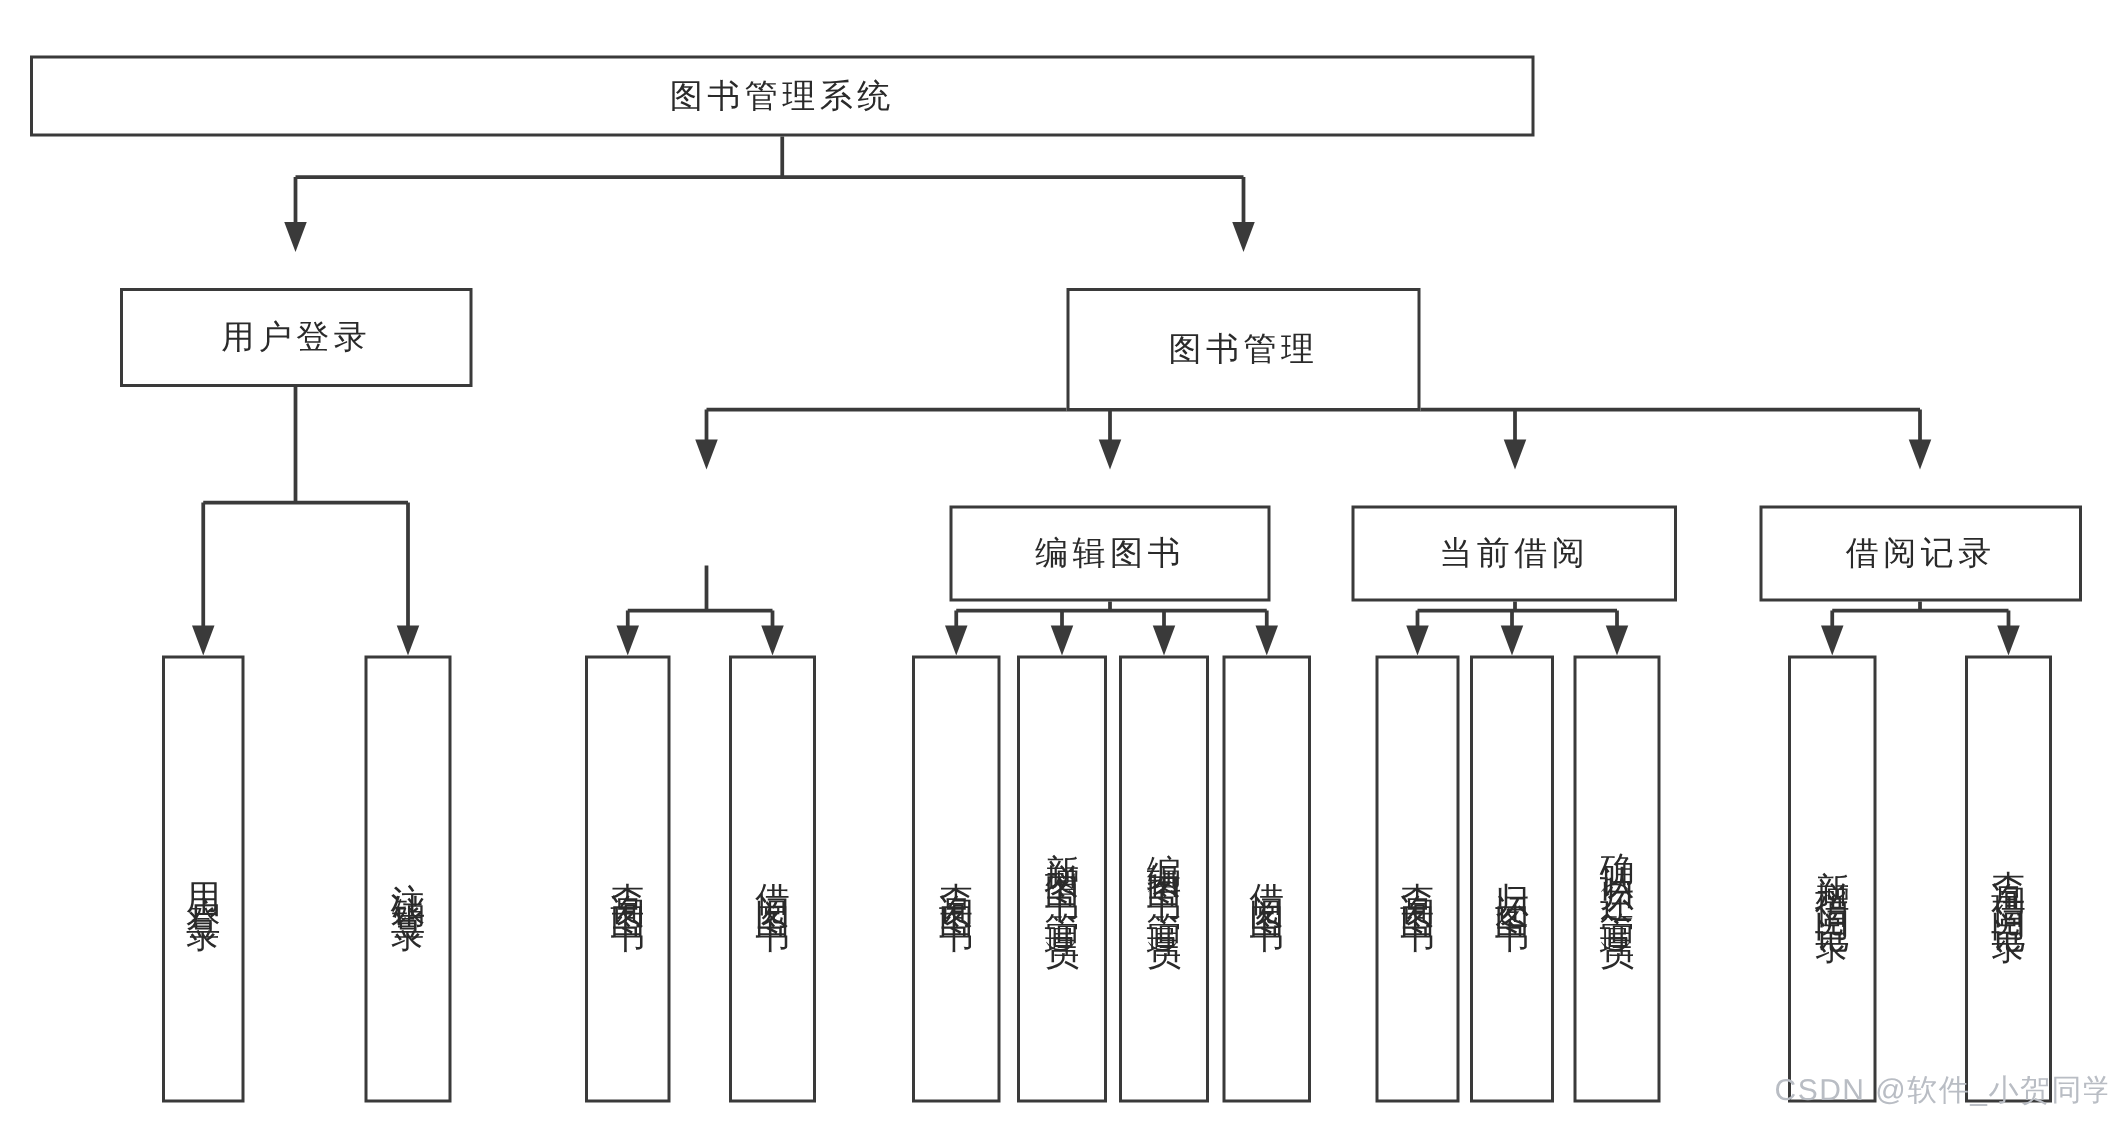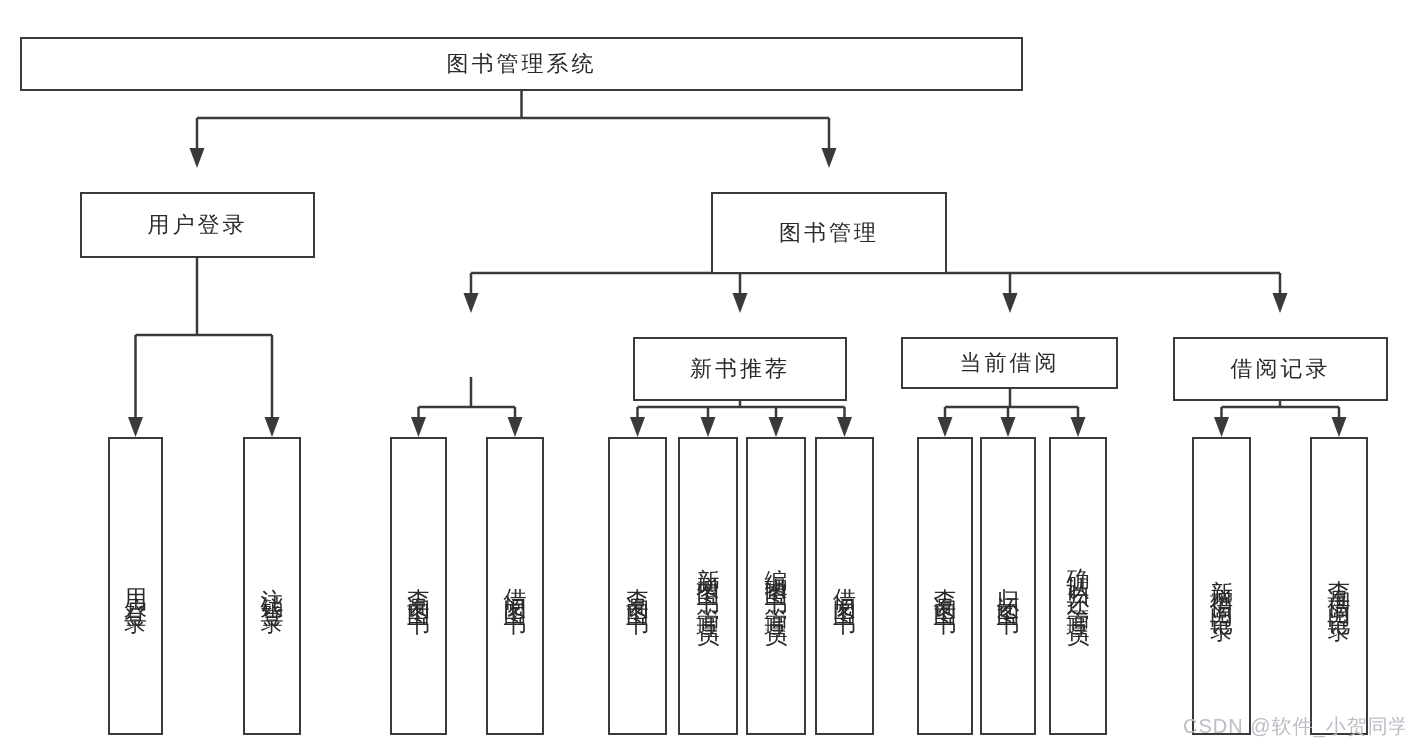--- a/index.html
+++ b/index.html
@@ -59,22 +59,22 @@
     <path d="M1280 377 V407 M1221.5 407 H1339 M1221.5 407 V419 M1339 407 V419"></path>
     <polygon fill="#3a3a3a" stroke="none" points="1214,417 1229,417 1221.5,437"></polygon>
     <polygon fill="#3a3a3a" stroke="none" points="1331.5,417 1346.5,417 1339,437"></polygon>
   </svg>
 
   <div class="box hnode" style="left:20px;top:13px;width:1003px;height:54px">图书管理系统</div>
 
   <div class="box hnode" style="left:80px;top:168px;width:235px;height:66px">用户登录</div>
   <div class="box hnode" style="left:711px;top:168px;width:236px;height:82px">图书管理</div>
 
-  <div class="box hnode" style="left:633px;top:313px;width:214px;height:64px">新书推荐</div>
-  <div class="box hnode" style="left:901px;top:313px;width:217px;height:52px">当前借阅</div>
+  <div class="box hnode" style="left:633px;top:313px;width:214px;height:64px">编辑图书</div>
+  <div class="box hnode" style="left:901px;top:313px;width:217px;height:64px">当前借阅</div>
   <div class="box hnode" style="left:1173px;top:313px;width:215px;height:64px">借阅记录</div>
 
   <div class="box leaf" style="left:108px;width:55px">
     <span>用户登录</span>
   </div>
   <div class="box leaf" style="left:243px;width:58px">
     <span>注销登录</span>
   </div>
 
   <div class="box leaf" style="left:390px;width:57px">

